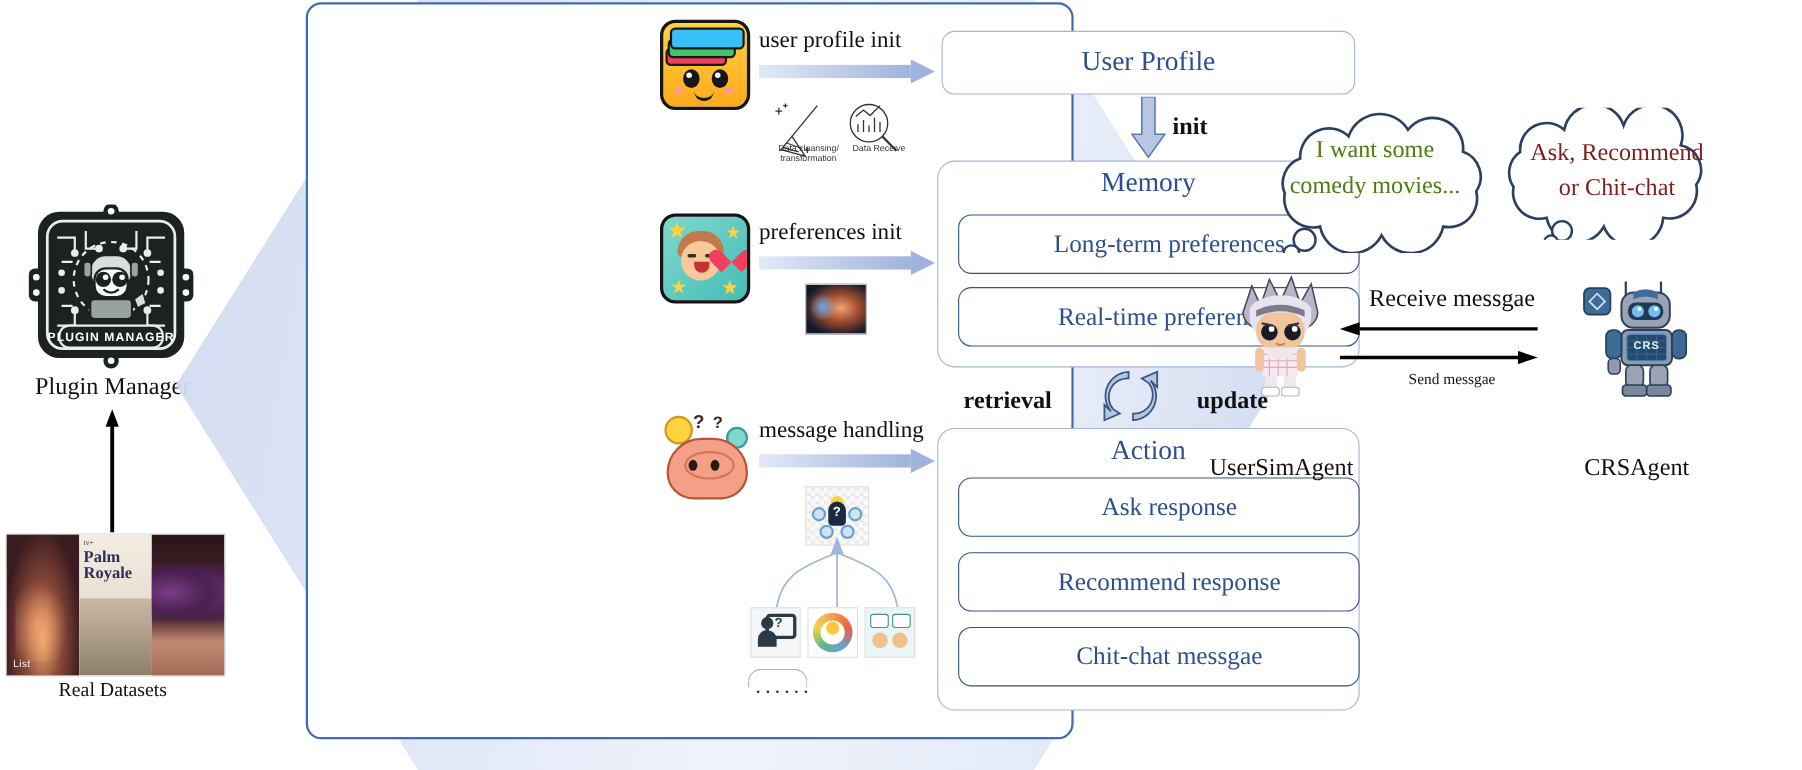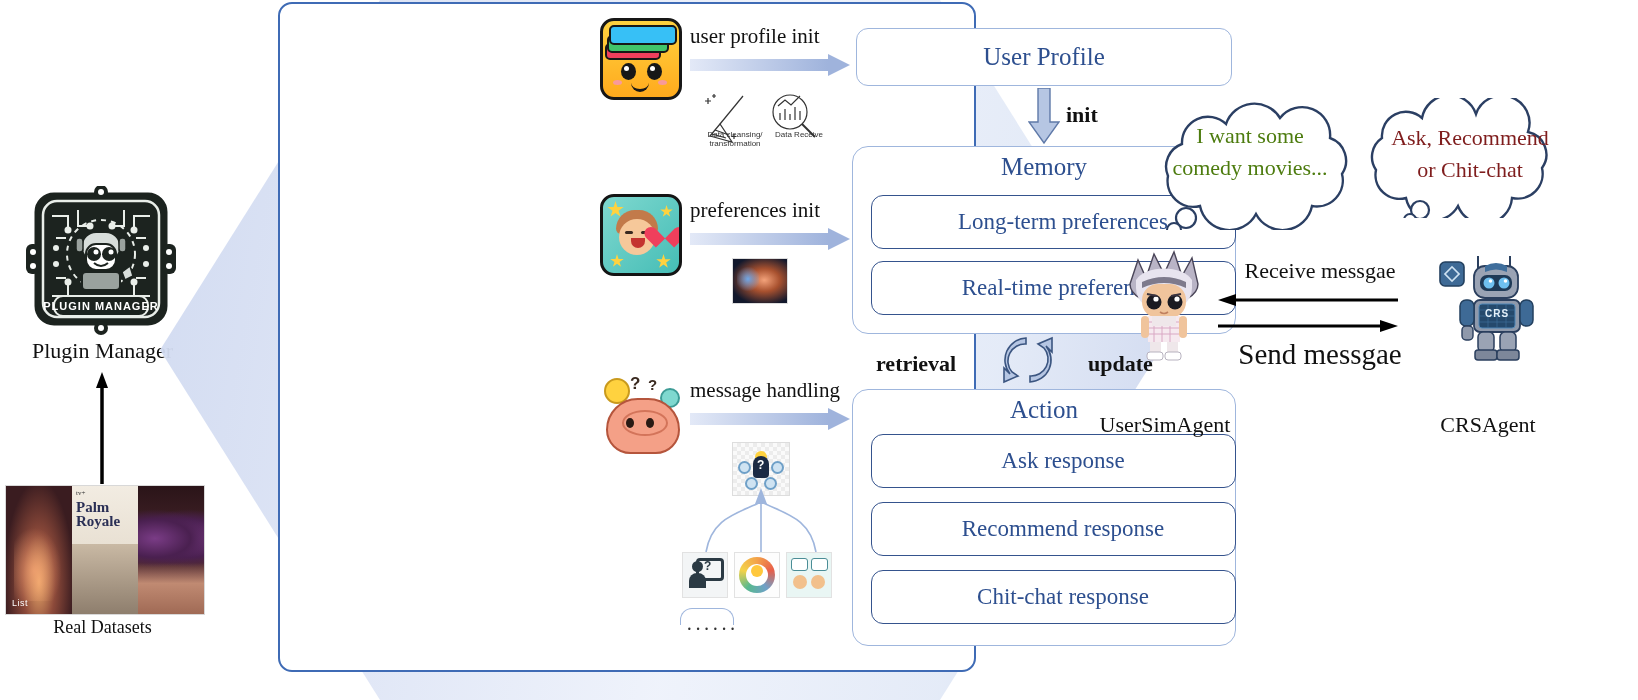--- a/index.html
+++ b/index.html
@@ -209,21 +209,21 @@
   #cloud-crs{left:1358px;top:98px;width:222px;height:120px;}
   #cloud-crs-txt{left:1372px;top:122px;width:196px;text-align:center;font-size:22px;
       color:#7f1d1d;line-height:32px;}
 
   #avatar-user{left:1122px;top:250px;width:84px;height:112px;}
   #avatar-crs{left:1438px;top:248px;width:96px;height:118px;}
 
   #lbl-recv{left:1230px;top:258px;width:180px;text-align:center;font-size:22px;color:#111;}
   #arr-recv{left:1218px;top:292px;width:180px;height:12px;}
   #arr-send{left:1218px;top:318px;width:180px;height:12px;}
-  #lbl-send{left:1230px;top:338px;width:180px;text-align:center;font-size:29px;color:#111;}
+  #lbl-send{left:1230px;top:338px;width:180px;text-align:center;font-size:14px;color:#111;}
 
   #cap-user{left:1060px;top:412px;width:210px;text-align:center;font-size:22px;color:#111;}
   #cap-crs{left:1398px;top:412px;width:180px;text-align:center;font-size:22px;color:#111;}
 </style>
 </head>
 <body>
 
 <div class="abs" id="plugin-logo">
   <svg viewBox="0 0 150 150" width="150" height="150">
     <rect x="10" y="8" width="130" height="130" rx="18" fill="#1c231f" stroke="#1c231f" stroke-width="3"></rect>
@@ -448,21 +448,21 @@
 
   <div class="grp" id="grp-action">
     <div class="grp-title">Action</div>
     <div class="bx bx-inner" id="box-ask">
       <span>Ask response</span>
     </div>
     <div class="bx bx-inner" id="box-rec">
       <span>Recommend response</span>
     </div>
     <div class="bx bx-inner" id="box-chit">
-      <span>Chit-chat response</span>
+      <span>Chit-chat messgae</span>
     </div>
   </div>
 </div>
 
 <div class="abs" id="cloud-user">
   <svg viewBox="0 0 240 130" width="240" height="130">
     <path d="M52 44 A26 26 0 0 1 96 24 A30 30 0 0 1 150 18 A28 28 0 0 1 200 38
              A24 24 0 0 1 212 74 A26 26 0 0 1 182 106 A30 30 0 0 1 126 114
              A30 30 0 0 1 70 106 A26 26 0 0 1 38 76 A24 24 0 0 1 52 44 Z" fill="#fff" stroke="#2b3f63" stroke-width="2.4"></path>
     <circle cx="56" cy="118" r="10" fill="#fff" stroke="#2b3f63" stroke-width="2.2"></circle>

